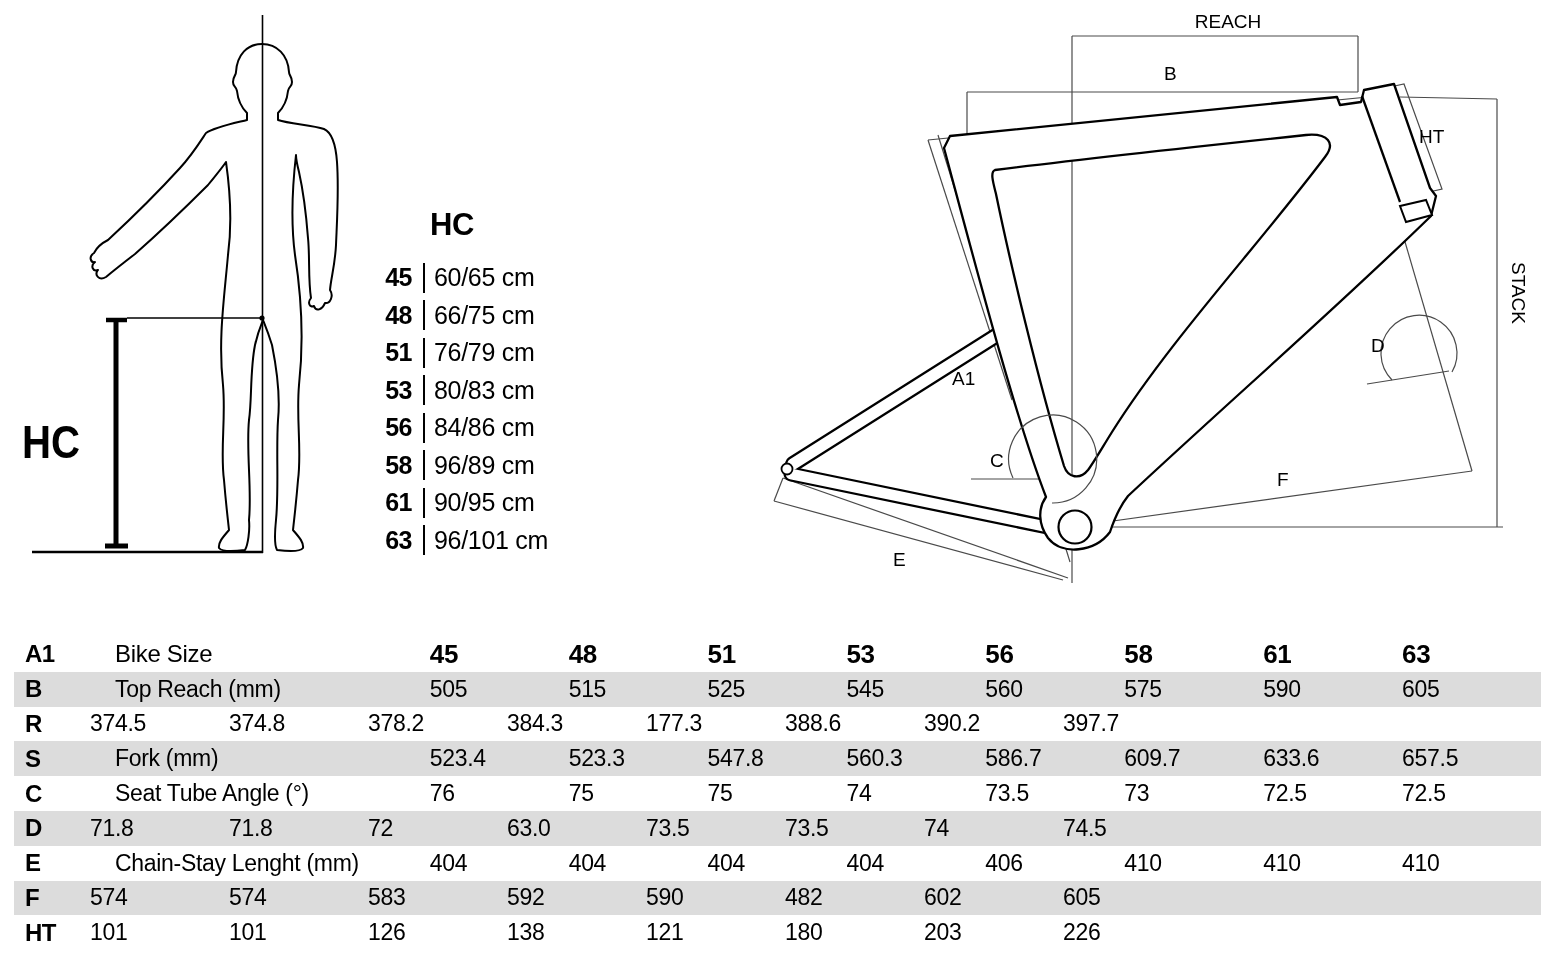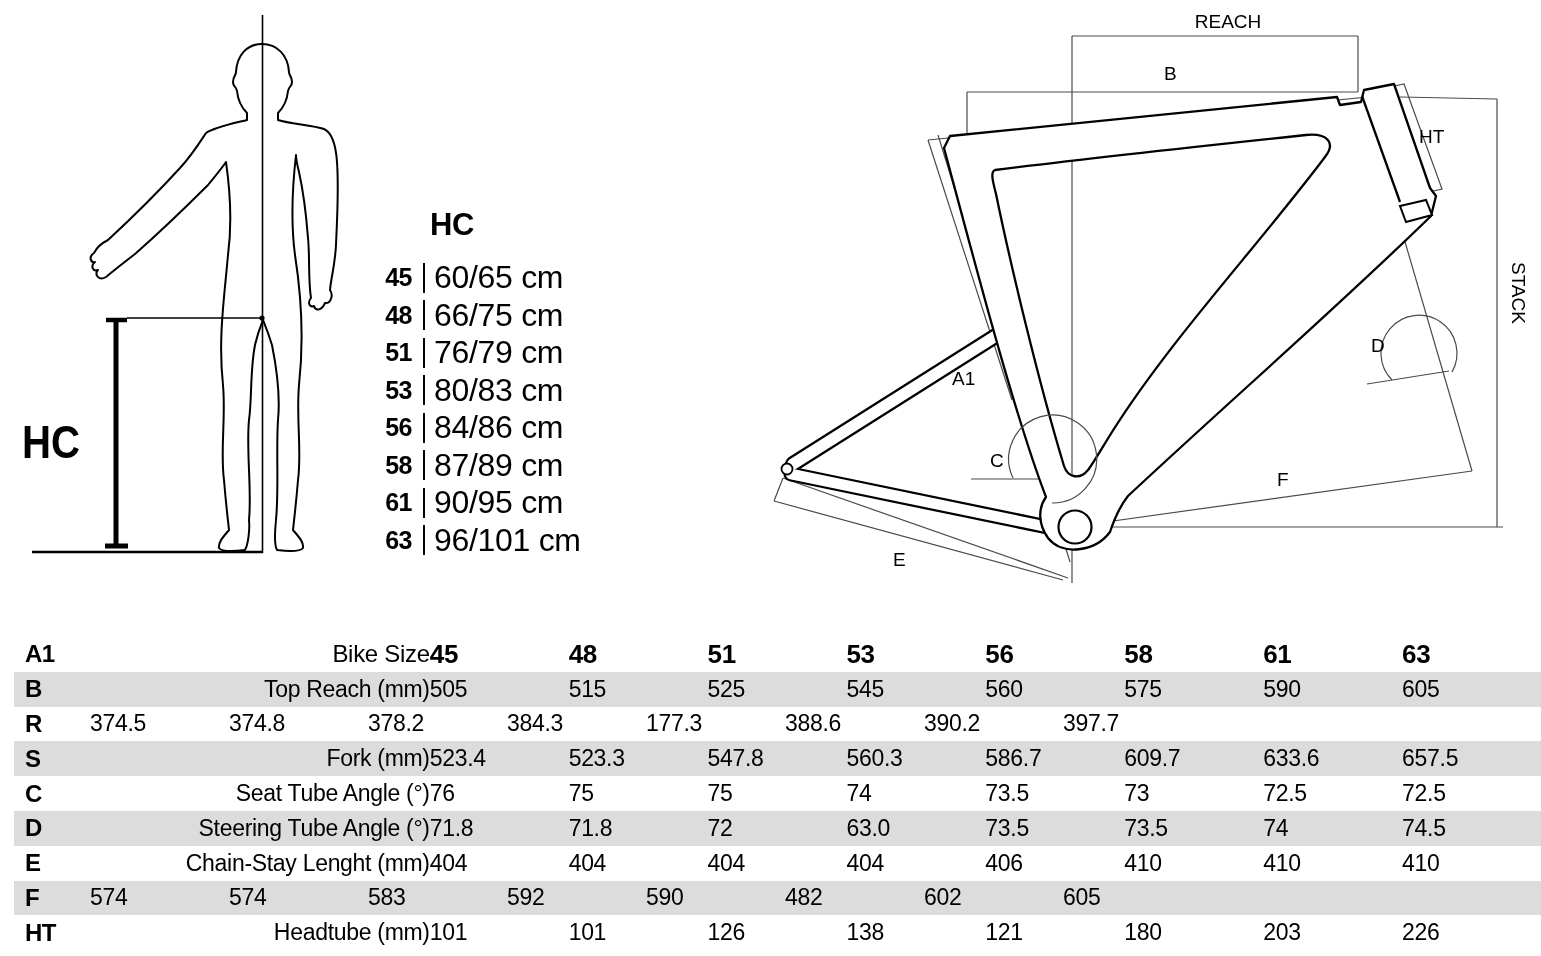--- a/index.html
+++ b/index.html
@@ -9,28 +9,28 @@
   svg text{font-family:"Liberation Sans",sans-serif;fill:#000;}
   .dlabel{font-size:19px;}
   .hc-big{font-weight:bold;}
 
   
   .hc-panel{position:absolute;left:383px;top:207px;}
   .hc-title{font-weight:bold;font-size:31px;margin:0 0 16px 47px;letter-spacing:-0.5px;}
   .hc-row{display:flex;align-items:center;height:37.5px;}
   .hc-size{width:29px;text-align:right;font-weight:bold;font-size:25px;letter-spacing:-0.5px;}
   .hc-bar{width:2px;height:30px;background:#000;margin:0 9px 0 11px;}
-  .hc-range{font-size:32px;letter-spacing:-0.3px;white-space:nowrap;}
+  .hc-range{font-size:25px;letter-spacing:-0.3px;white-space:nowrap;}
 
   
   .geo-table{position:absolute;left:0;top:637px;width:1541px;}
   .trow{display:flex;align-items:center;height:34.8px;}
   .trow:nth-child(even){background:linear-gradient(90deg,#fff 14px,#dcdcdc 14px);}
   .cl{width:90px;padding-left:25px;box-sizing:border-box;font-weight:bold;font-size:24px;letter-spacing:-0.5px;}
-  .clab{width:340px;padding-left:25px;box-sizing:border-box;font-size:23px;letter-spacing:-0.3px;text-align:right;}
+  .clab{width:340px;padding-left:25px;box-sizing:border-box;font-size:23px;letter-spacing:-0.3px;}
   .cv{width:139px;font-size:23px;letter-spacing:-0.3px;}
   .thead .clab{font-size:24px;}
   .hv{font-weight:bold;font-size:26px;}
 </style>
 </head>
 <body>
 
 <div class="canvas">
 
   <svg class="art" width="1541" height="625" viewBox="0 0 1541 625">
@@ -165,21 +165,21 @@
       <span class="hc-range">80/83 cm</span>
     </div>
     <div class="hc-row">
       <span class="hc-size">56</span>
       <span class="hc-bar"></span>
       <span class="hc-range">84/86 cm</span>
     </div>
     <div class="hc-row">
       <span class="hc-size">58</span>
       <span class="hc-bar"></span>
-      <span class="hc-range">87/89 cm</span>
+      <span class="hc-range">96/89 cm</span>
     </div>
     <div class="hc-row">
       <span class="hc-size">61</span>
       <span class="hc-bar"></span>
       <span class="hc-range">90/95 cm</span>
     </div>
     <div class="hc-row">
       <span class="hc-size">63</span>
       <span class="hc-bar"></span>
       <span class="hc-range">96/101 cm</span>
@@ -247,21 +247,20 @@
       <span class="cv">75</span>
       <span class="cv">74</span>
       <span class="cv">73.5</span>
       <span class="cv">73</span>
       <span class="cv">72.5</span>
       <span class="cv">72.5</span>
     </div>
 
     <div class="trow">
       <span class="cl">D</span>
-      <span class="clab">Steering Tube Angle (°)</span>
       <span class="cv">71.8</span>
       <span class="cv">71.8</span>
       <span class="cv">72</span>
       <span class="cv">63.0</span>
       <span class="cv">73.5</span>
       <span class="cv">73.5</span>
       <span class="cv">74</span>
       <span class="cv">74.5</span>
     </div>
 
@@ -285,21 +284,20 @@
       <span class="cv">583</span>
       <span class="cv">592</span>
       <span class="cv">590</span>
       <span class="cv">482</span>
       <span class="cv">602</span>
       <span class="cv">605</span>
     </div>
 
     <div class="trow">
       <span class="cl">HT</span>
-      <span class="clab">Headtube (mm)</span>
       <span class="cv">101</span>
       <span class="cv">101</span>
       <span class="cv">126</span>
       <span class="cv">138</span>
       <span class="cv">121</span>
       <span class="cv">180</span>
       <span class="cv">203</span>
       <span class="cv">226</span>
     </div>
 

